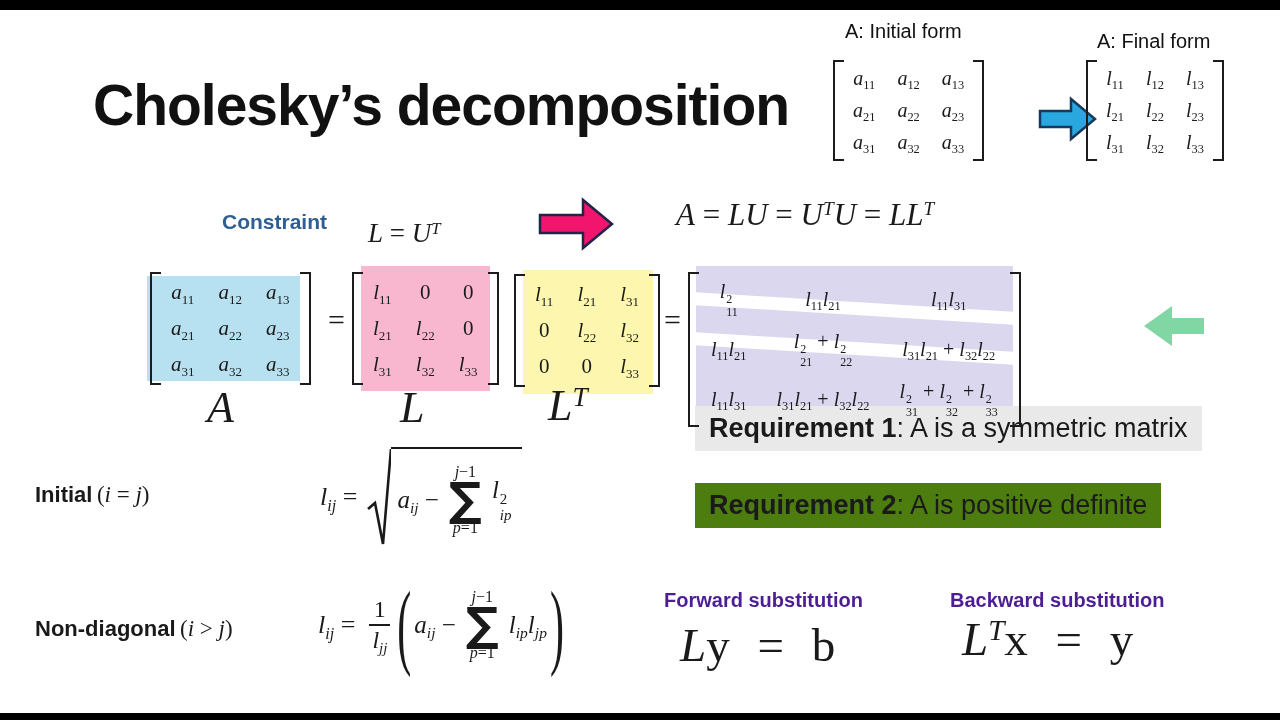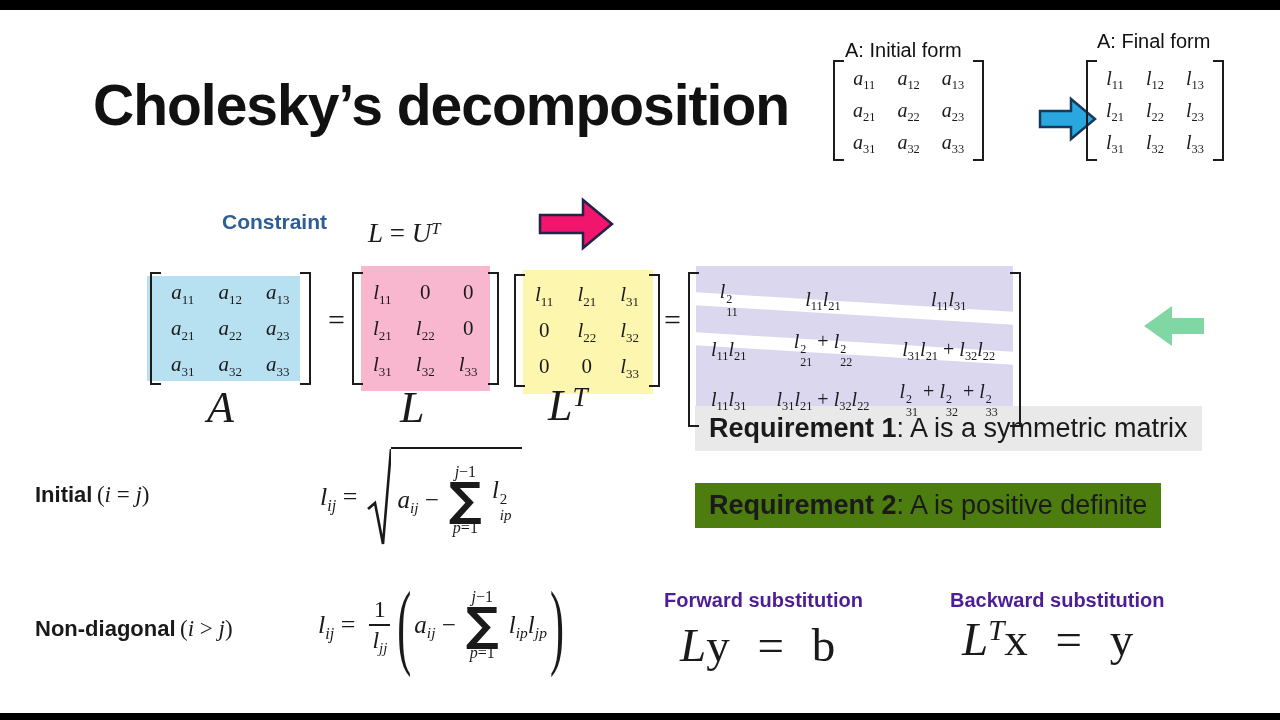--- a/index.html
+++ b/index.html
@@ -46,21 +46,21 @@
 
   .mlabel{position:absolute;font-size:44px;font-family:"Liberation Serif","DejaVu Serif",serif;}
 
   
   #constraint-label{left:222px;top:210px;font-size:21px;font-weight:700;}
   #constraint-eq{left:368px;top:218px;font-size:27px;}
   #constraint-result{left:676px;top:197px;font-size:31px;}
 
   
   .trlabel{font-size:20px;color:#111;}
-  #tr-initial-label{left:845px;top:39px;}
+  #tr-initial-label{left:845px;top:20px;}
   #tr-final-label{left:1097px;top:30px;}
 
   
   .reqbox{position:absolute;left:695px;padding:7px 14px;font-size:27px;white-space:nowrap;}
   .reqbox b{font-weight:700;}
   #req1{top:406px;}
   #req2{top:483px;}
 
   
   .flabel{font-size:22px;font-weight:700;}
@@ -132,20 +132,21 @@
         <span class="mcell"><i>l</i><sub>33</sub></span>
       </div>
     <div class="m-brk m-br"></div>
   </div>
 
   <div id="constraint-label" class="abs" style="color: rgb(46, 95, 148); text-align: right;">Constraint</div>
   <div id="constraint-eq" class="abs math"><i>L</i> = <i>U</i><sup><i>T</i></sup></div>
   <svg class="abs" style="left:538px;top:196px;" width="78" height="56" viewBox="0 0 78 56">
     <polygon points="2,19 45,19 45,4 74,28 45,52 45,37 2,37" stroke-width="2.5" fill="#f1156d" stroke="#23234a"></polygon>
   </svg>
+  <div id="constraint-result" class="abs math"><i>A</i> = <i>L</i><i>U</i> = <i>U</i><sup><i>T</i></sup><i>U</i> = <i>L</i><i>L</i><sup><i>T</i></sup></div>
 
   <div class="matrix mx-main mx-a" style="left:150px;top:272px;">
     <div class="m-hl" style="background: rgb(183, 225, 241);"></div>
     <div class="m-brk m-bl"></div>
     <div class="m-grid">
         <span class="mcell"><i>a</i><sub>11</sub></span>
         <span class="mcell"><i>a</i><sub>12</sub></span>
         <span class="mcell"><i>a</i><sub>13</sub></span>
         <span class="mcell"><i>a</i><sub>21</sub></span>
         <span class="mcell"><i>a</i><sub>22</sub></span>

